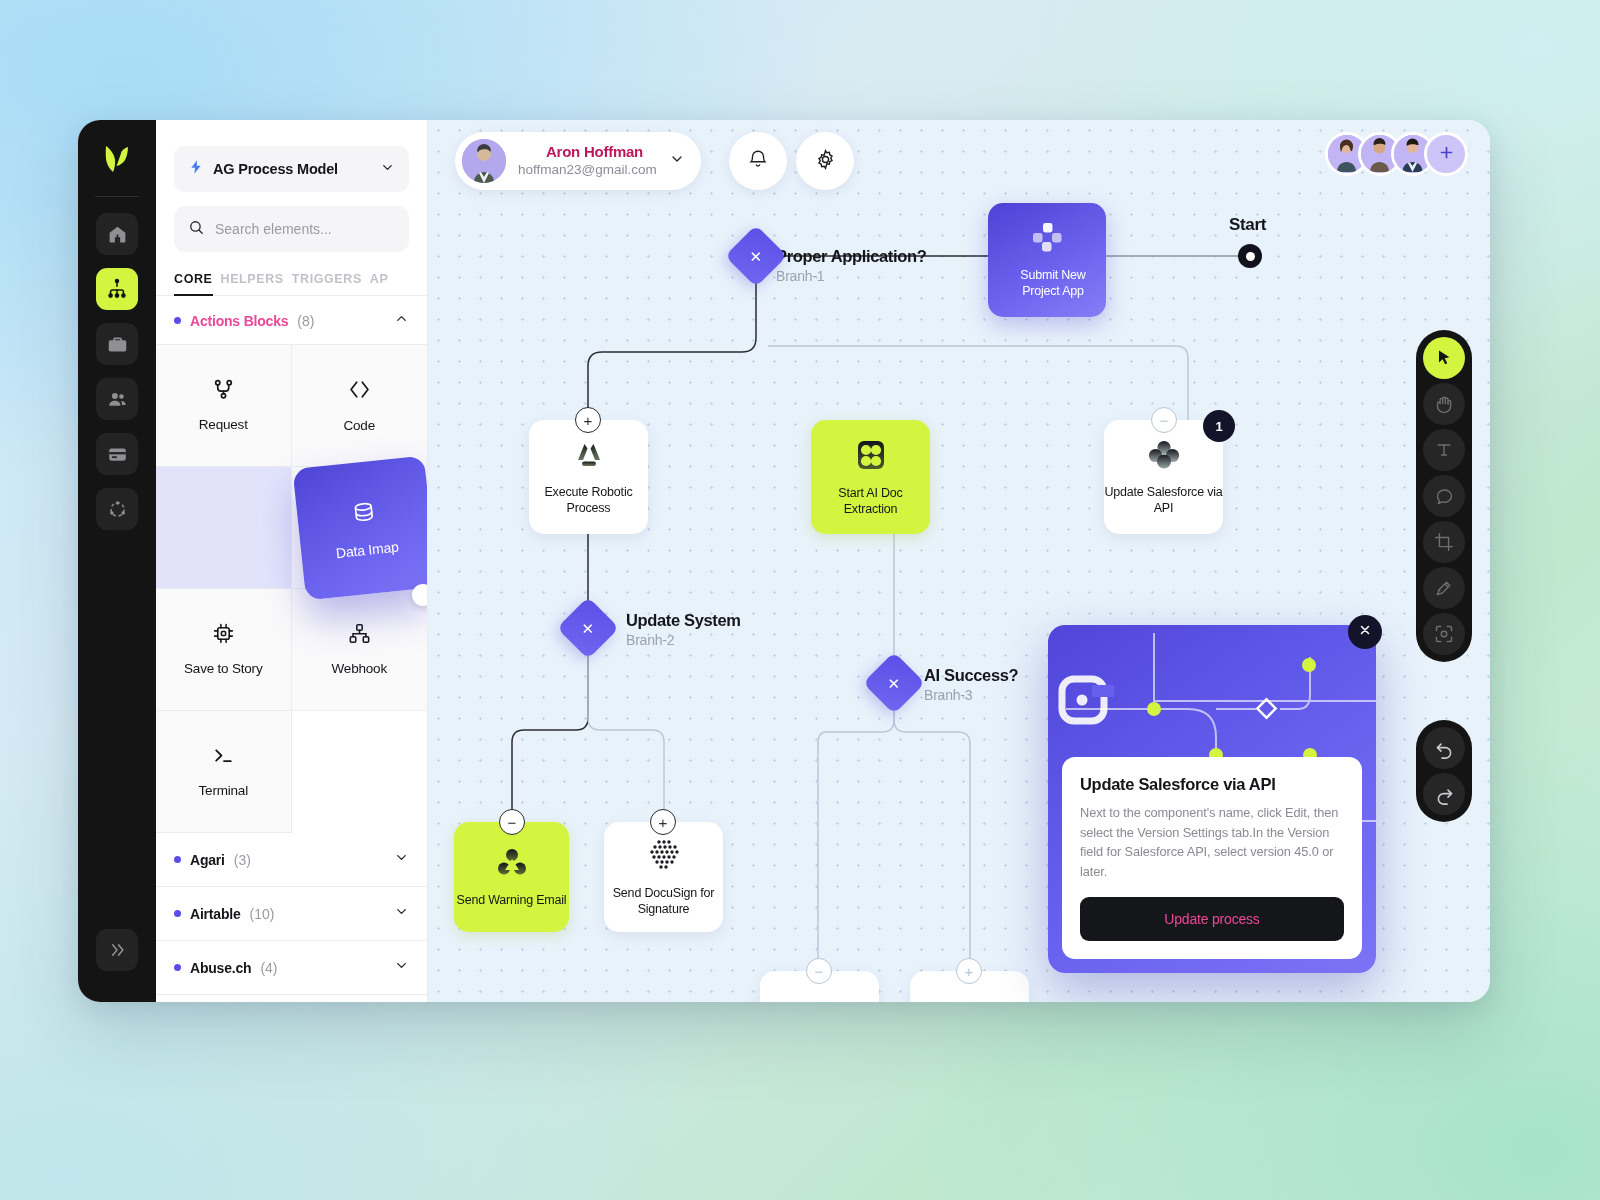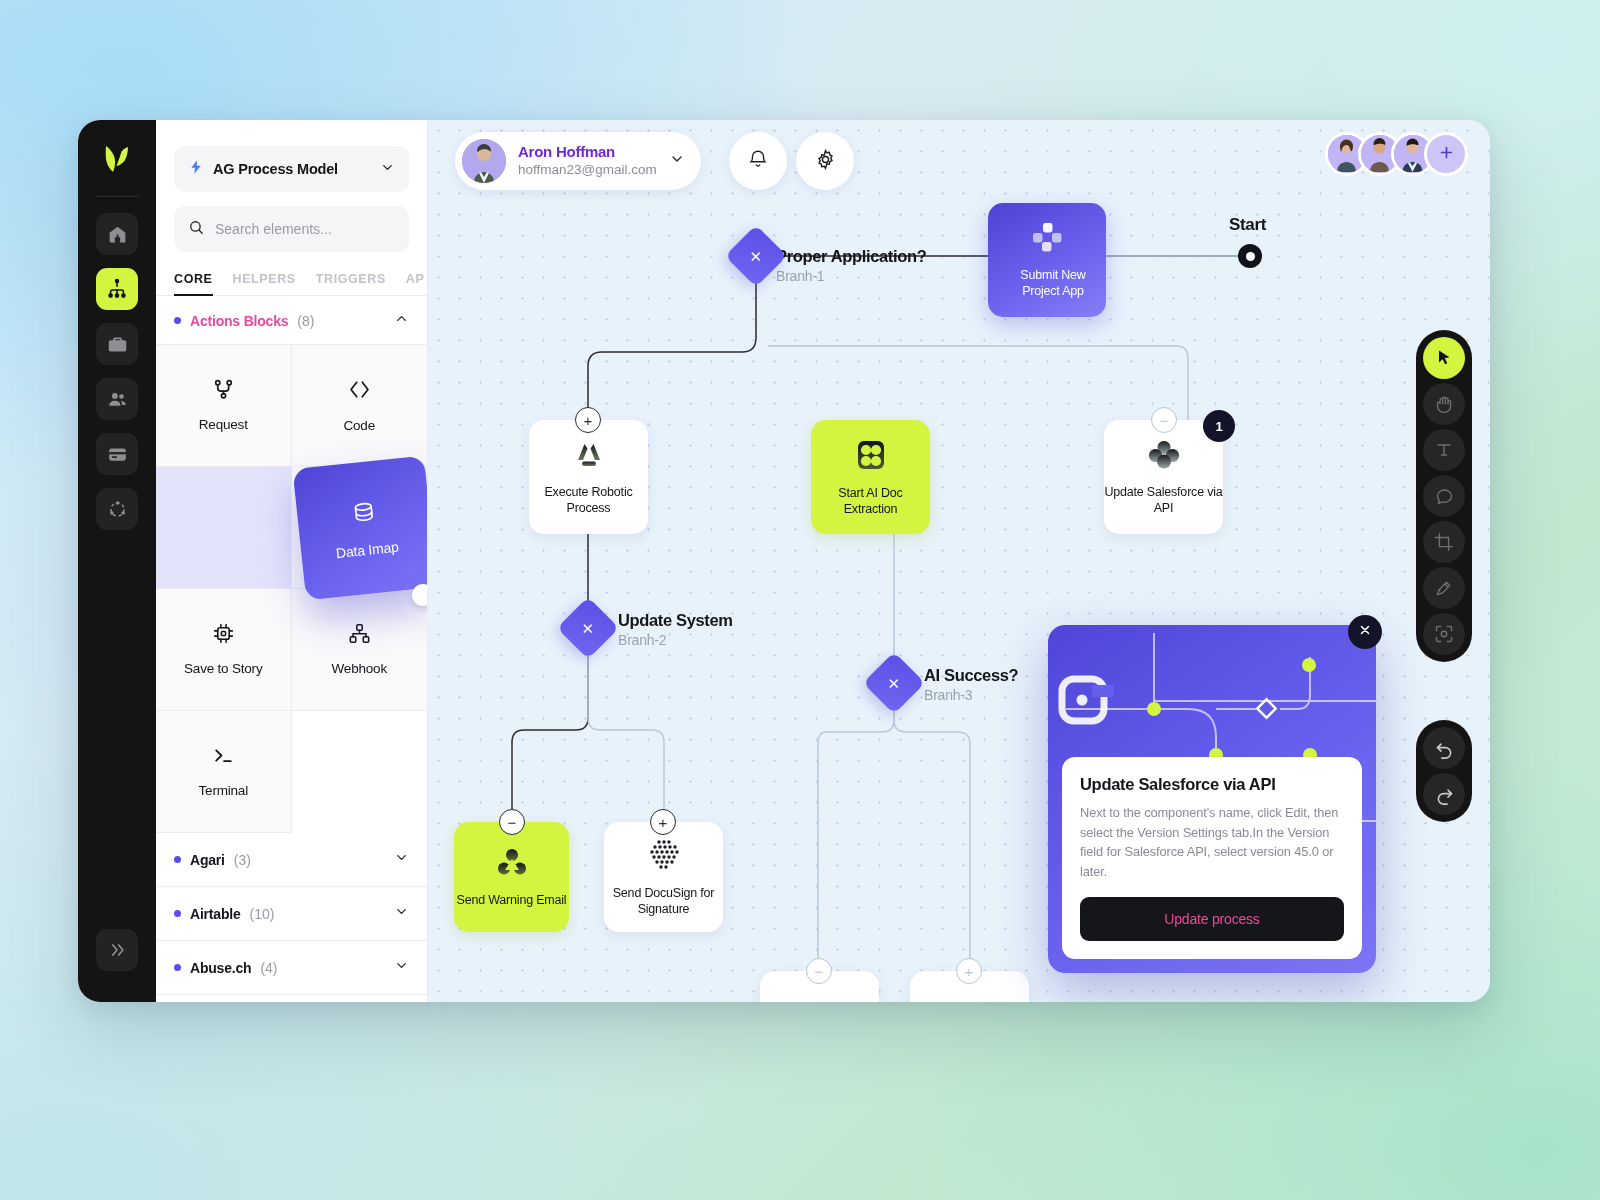--- a/index.html
+++ b/index.html
@@ -62,21 +62,21 @@
   .search-box {
     height: 46px; border-radius: 11px; background: #f5f5f7; margin-top: 14px;
     display: flex; align-items: center; gap: 10px; padding: 0 14px; cursor: text;
   }
   .search-box input {
     border: none; outline: none; background: transparent; font-size: 14px;
     color: #15161a; font-family: inherit; width: 100%;
   }
   .search-box input::placeholder { color: #9a9aa3; }
 
-  .tabs { display: flex; gap: 20px; padding: 0 18px; margin-top: 20px; border-bottom: 1px solid #ececef; }
+  .tabs { display: flex; gap: 8px; padding: 0 18px; margin-top: 20px; border-bottom: 1px solid #ececef; }
   .tab {
     font-size: 12.5px; font-weight: 700; letter-spacing: .6px; color: #c2c2ca;
     padding-bottom: 9px; cursor: pointer; white-space: nowrap; position: relative;
   }
   .tab.active { color: #15161a; }
   .tab.active::after {
     content: ""; position: absolute; left: 0; right: 0; bottom: -1px; height: 2px; background: #15161a;
   }
 
   .group-head {
@@ -140,21 +140,21 @@
   }
   .canvas-layer { position: absolute; inset: 0; }
 
   
   .user-pill {
     position: absolute; left: 27px; top: 12px; height: 58px; border-radius: 29px; background: #fff;
     display: flex; align-items: center; gap: 12px; padding: 0 16px 0 7px; cursor: pointer;
     box-shadow: 0 3px 12px rgba(40,70,110,.09); z-index: 20;
   }
   .avatar-img { width: 44px; height: 44px; border-radius: 50%; background: #b3a7ee; overflow: hidden; flex: 0 0 44px; }
-  .user-name { font-size: 15px; font-weight: 700; color: #6d28d9; letter-spacing: -.25px; line-height: 1.25; }
+  .user-name { font-size: 15px; font-weight: 700; color: #be185d; letter-spacing: -.25px; line-height: 1.25; margin-left: 28px; }
   .user-mail { font-size: 13.5px; color: #8d8d98; line-height: 1.25; }
   .round-btn {
     position: absolute; top: 12px; width: 58px; height: 58px; border-radius: 50%; background: #fff;
     display: flex; align-items: center; justify-content: center; cursor: pointer; z-index: 20;
     box-shadow: 0 3px 12px rgba(40,70,110,.09);
   }
   .btn-bell { left: 301px; }
   .btn-gear { left: 368px; }
 
   .avatars { position: absolute; right: 22px; top: 12px; display: flex; z-index: 20; }
@@ -659,21 +659,21 @@
             <circle cx="26.5" cy="17.5" r="6.6" fill="url(#gSf)"></circle>
             <circle cx="18" cy="23.5" r="7" fill="url(#gSf)"></circle>
           </svg>
         </span>
         <span class="nlabel">Update Salesforce via API</span>
       </div>
 
       <div class="diamond" style="left:138px;top:486px">
         <span>✕</span>
       </div>
-      <div class="dlabel" style="left:190px;top:490px">
+      <div class="dlabel" style="left:198px;top:490px">
         <div class="t">Update System</div>
         <div class="s">Branh-2</div>
       </div>
 
       <div class="diamond" style="left:444px;top:541px">
         <span>✕</span>
       </div>
       <div class="dlabel" style="left:496px;top:545px">
         <div class="t">AI Success?</div>
         <div class="s">Branh-3</div>

